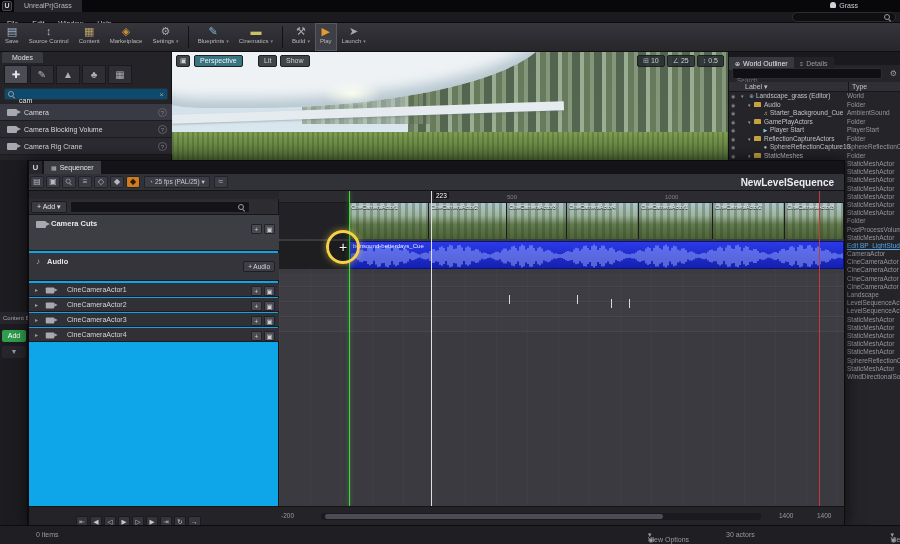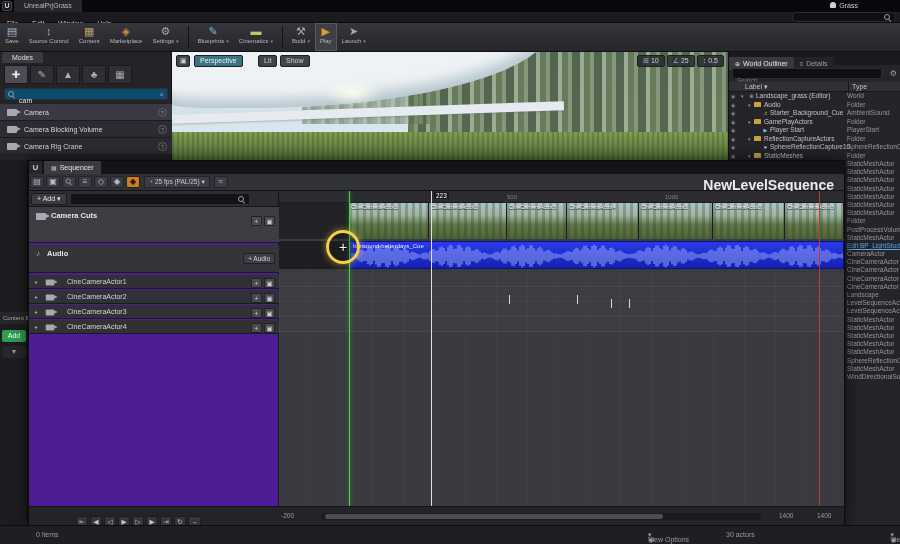--- a/index.html
+++ b/index.html
@@ -99,22 +99,22 @@
 #stabs{position:absolute;left:0;top:0;width:815px;height:13px;background:#141418}
 .ue-mini{float:left;width:13px;height:13px;background:#26262c;color:#cfcfd4;font-size:8px;line-height:13px;text-align:center;font-weight:bold}
 .stab{float:left;height:13px;background:#3a3a41;padding:0 7px;font-size:7px;line-height:13px;color:#e4e4e8;margin-left:2px}
 .stab .otabico{color:#b8b8c0}
 #seqbar{position:absolute;left:0;top:13px;width:815px;height:17px;background:#313138;border-bottom:1px solid #131316}
 .sicon{float:left;width:14px;height:12px;margin:2px 1px;background:#3c3c44;border:1px solid #22222a;color:#b8b8c0;font-size:8px;line-height:10px;text-align:center;border-radius:2px}
 .sicon.autokey{background:#cf7c1e;color:#2a1a05}
 .sicon .magc{position:relative;top:1px;left:0;transform:scale(.85)}
 .fps{float:left;height:12px;margin:2px 3px;padding:0 4px;background:#3c3c44;border:1px solid #22222a;font-size:6.5px;line-height:10px;color:#c8c8cc;white-space:nowrap}
 .fps .clk{color:#9ab0c0;margin-right:2px}
-.bcrumb{position:absolute;right:10px;top:3px;font-size:14px;color:#ececf0;font-weight:bold}
-#strack{position:absolute;left:0;top:30px;width:250px;height:315px;background:#4c1d95;border-right:1px solid #141417}
+.bcrumb{position:absolute;right:10px;top:3px;font-size:10px;color:#ececf0;font-weight:bold}
+#strack{position:absolute;left:0;top:38px;width:250px;height:315px;background:#0ea5e9;border-right:1px solid #141417}
 #shead{position:relative;height:16px;border-bottom:1px solid #17171a;background:#2c2c31}
 .addbtn{float:left;margin:2px 2px;height:12px;padding:0 5px;background:#3a3a41;border:1px solid #1c1c20;font-size:7px;line-height:10px;color:#e0e0e4;border-radius:2px}
 .addbtn .plus{color:#53c653;font-weight:bold}
 .sbox{position:relative;float:left;width:180px;height:12px;margin:2px 1px;background:#141418;border:1px solid #2e2e34;border-radius:2px}
 .sbox input{width:100%;height:100%;background:transparent;border:0;outline:0;font-size:7px;color:#c8c8cc;padding:0 12px 0 4px}
 .sbox .magc{position:absolute;right:3px;top:2px}
 .trow{position:absolute;left:0;width:250px;white-space:nowrap}
 #t-cc{top:16px;height:36px;background:#3d3d44;border-bottom:1px solid #1a1a1e}
 #t-cc .tname{position:absolute;left:22px;top:4px;font-size:7.5px;font-weight:bold;color:#e8e8ec}
 #t-cc .cami{left:7px;top:6px}

